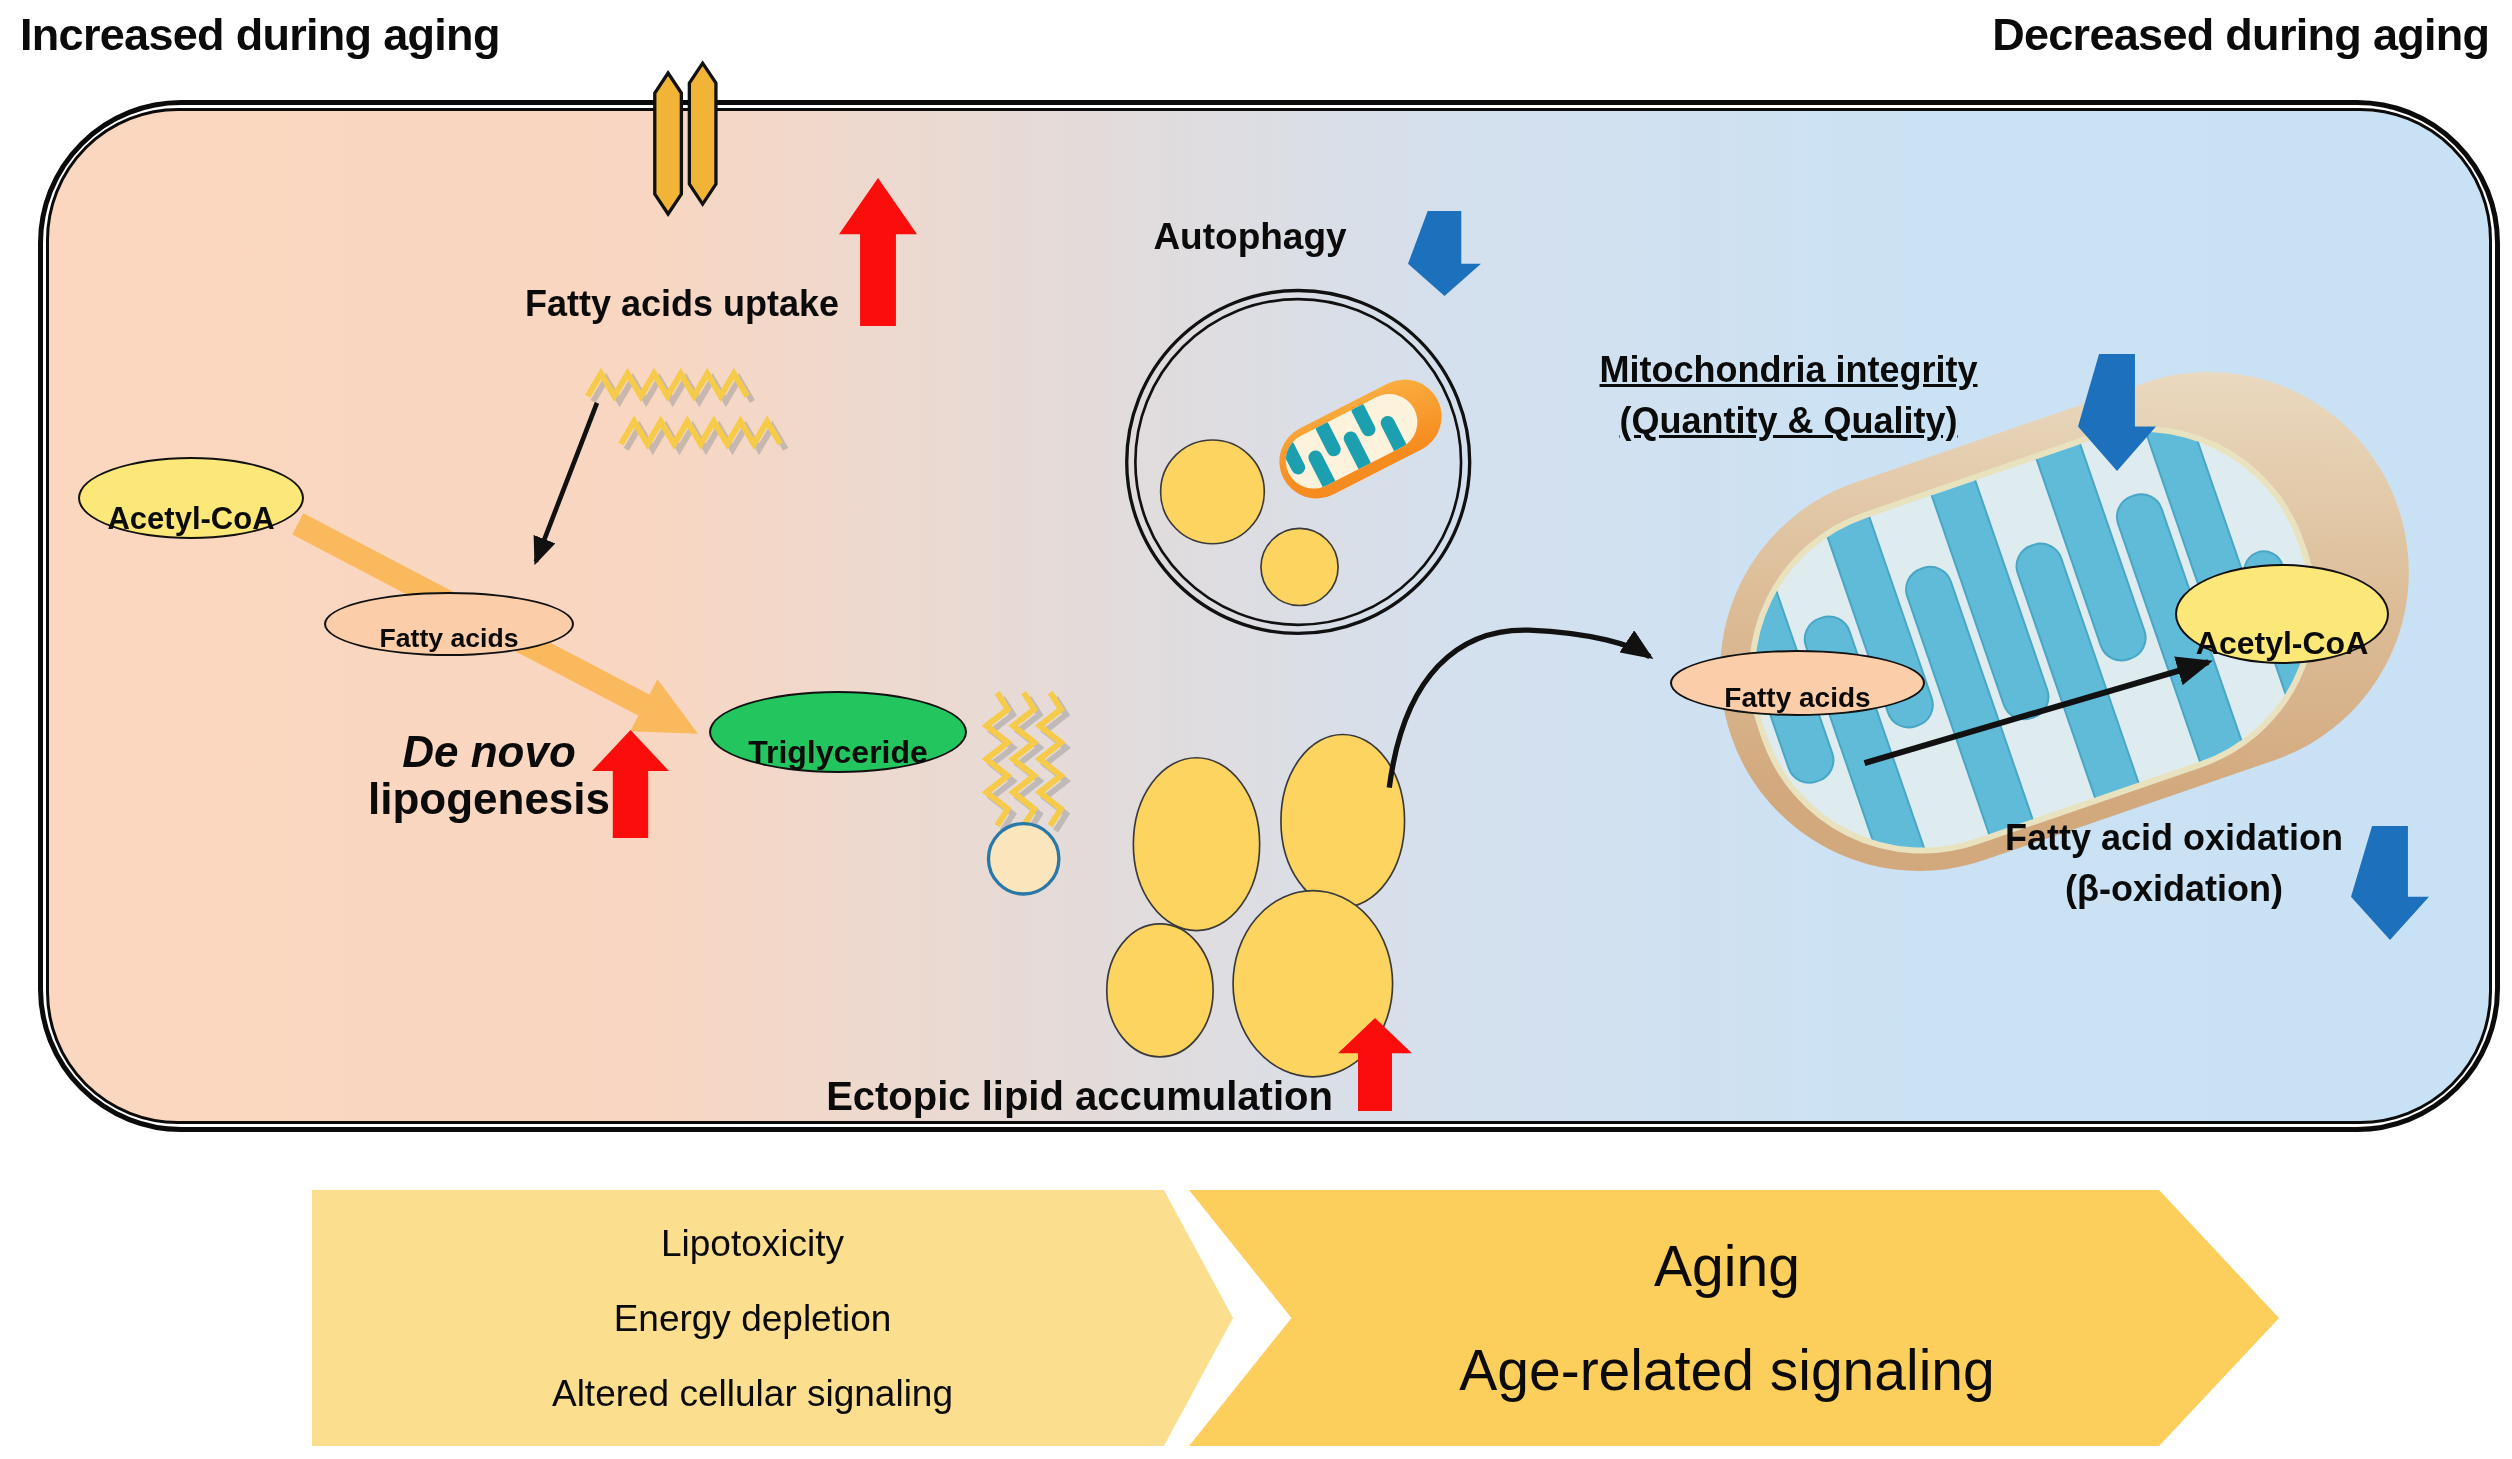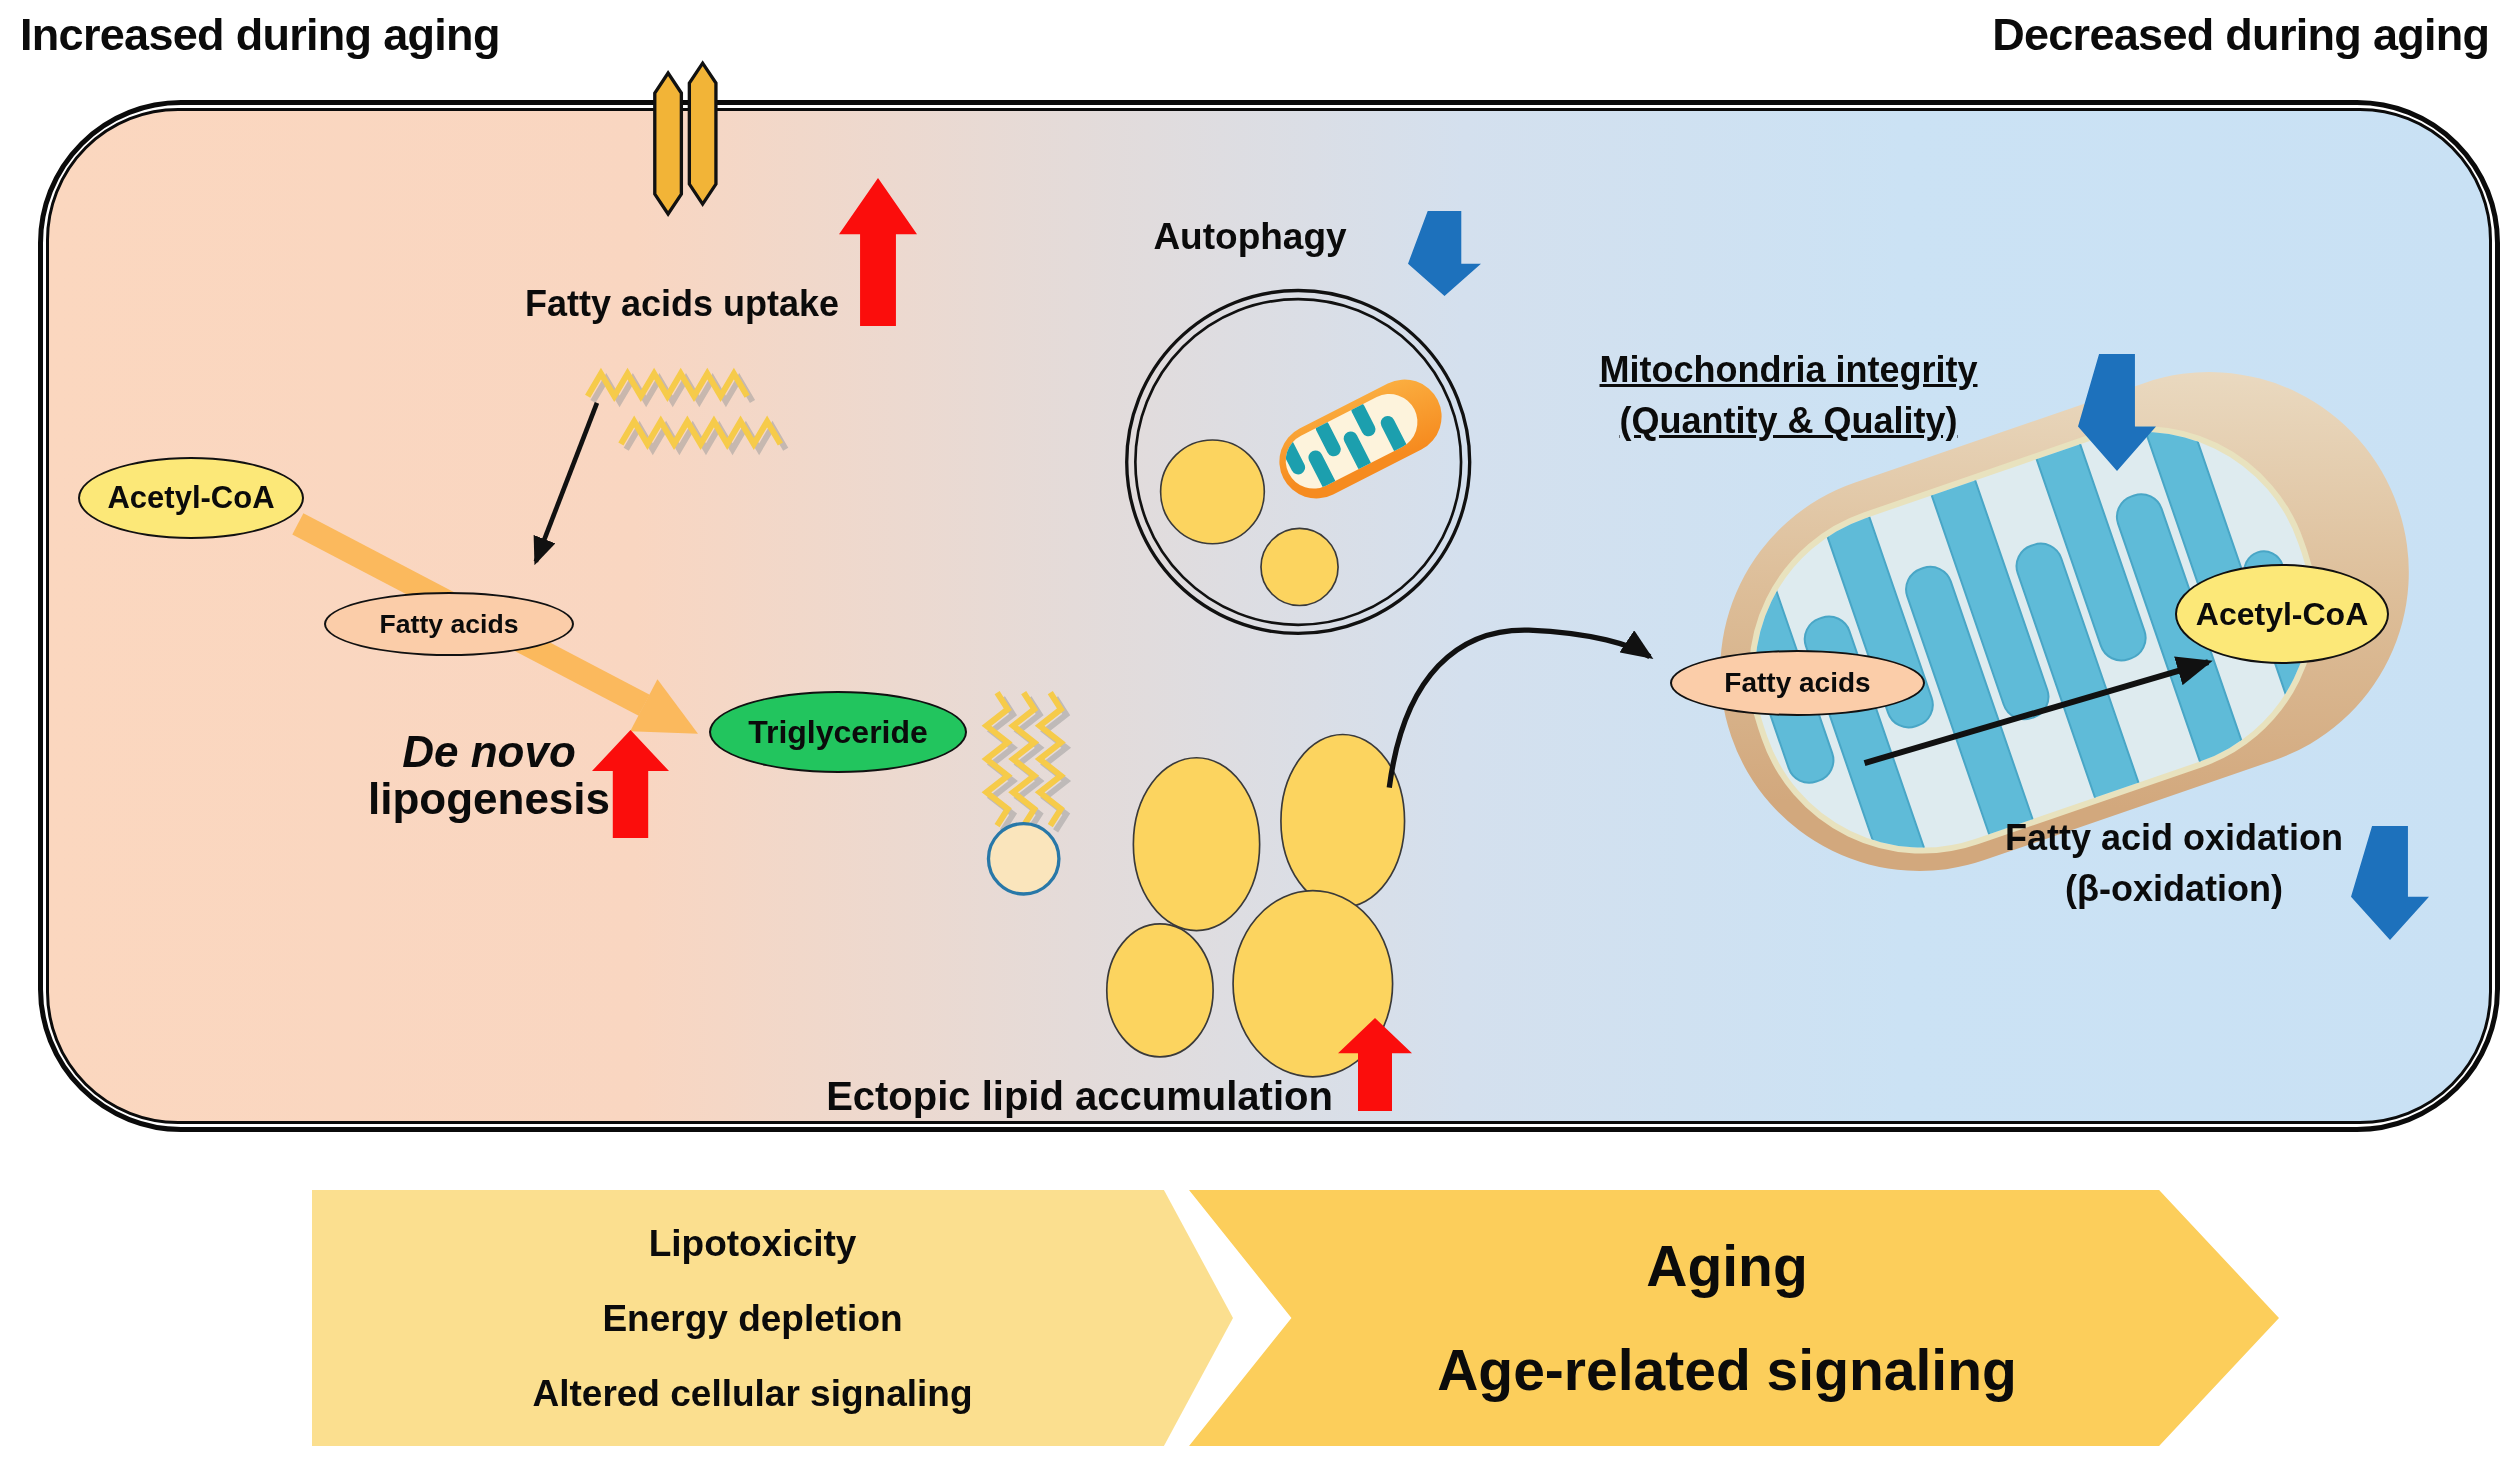--- a/index.html
+++ b/index.html
@@ -1,21 +1,21 @@
 <!DOCTYPE html>
 <html style="font-size:10.6px"><head>
 <meta charset="utf-8">
 <style>
   html,body{margin:0;padding:0;background:#fff;}
   #canvas{
     position:relative;width:2512px;height:1459px;overflow:hidden;
     font-family:"Liberation Sans",sans-serif;background:#fff;color:#0b0b0b;
   }
   .abs{position:absolute;}
-  .center{display:flex;align-items:center;justify-content:center;text-align:center;}
+  .center{display:flex;align-items:flex-end;justify-content:center;text-align:center;}
 
   
   .fig-title{font-size:45px;font-weight:700;letter-spacing:-0.7px;}
   #title-left{left:20px;top:9.3px;}
   #title-right{right:22.6px;top:9.3px;}
 
   
   #cell{left:38px;top:100px;width:2452px;height:1022px;border:5.3px solid #0b0b0b;border-radius:143px;background:#fff;}
   #cell-fill{position:absolute;inset:3.3px;border:3.3px solid #0b0b0b;border-radius:132px;
     background:linear-gradient(90deg,#FBD7BF 0%,#F9D6C1 24%,#E4DBD9 42%,#D4E0EE 58%,#CBE2F4 76%,#C9E1F4 100%);}
@@ -76,21 +76,21 @@
   .ms-f:nth-child(2){left:24px; bottom:-5.3px;height:43px;}
   .ms-f:nth-child(3){left:44px; top:-5.3px;   height:39px;}
   .ms-f:nth-child(4){left:64px; bottom:-5.3px;height:44px;}
   .ms-f:nth-child(5){left:84px;top:-5.3px;   height:37px;}
   .ms-f:nth-child(6){left:104px;bottom:-5.3px;height:41px;}
 
   
   #vector{left:0;top:0;z-index:5;pointer-events:none;}
 
   
-  .banner{z-index:2;font-weight:700;display:flex;flex-direction:column;justify-content:center;text-align:center;}
+  .banner{z-index:2;font-weight:400;display:flex;flex-direction:column;justify-content:center;text-align:center;}
   #banner-consequences{left:312px;top:1190px;width:921px;height:256px;background:#FBDF8F;
     clip-path:polygon(0 0,92.5% 0,100% 50%,92.5% 100%,0 100%);font-size:37px;line-height:75px;padding-right:40px;box-sizing:border-box;}
   #banner-outcome{left:1189px;top:1190px;width:1090px;height:256px;background:#FCCE5B;
     clip-path:polygon(0 0,89% 0,100% 50%,89% 100%,0 100%,9.4% 50%);font-size:57px;line-height:104px;
     padding-left:66px;padding-right:80px;box-sizing:border-box;}
 </style>
 </head>
 <body>
 
 <div id="canvas">

